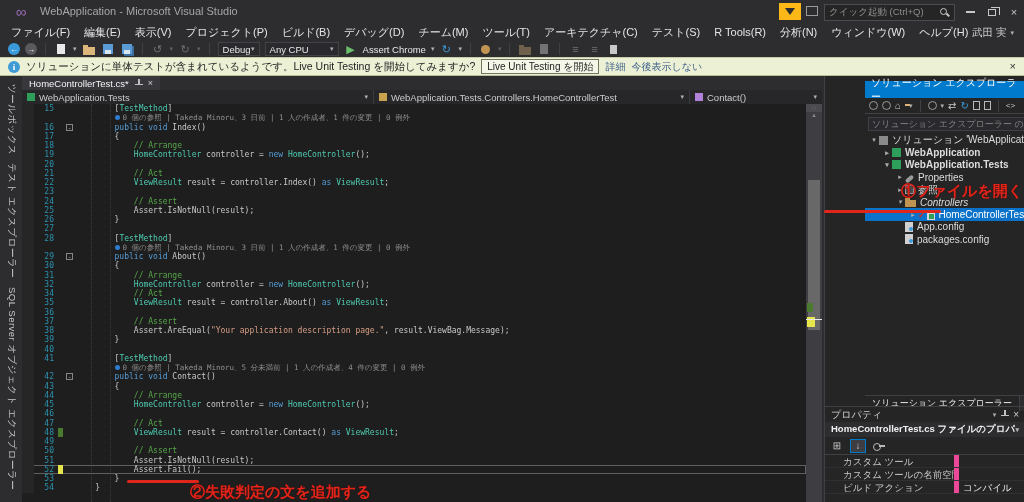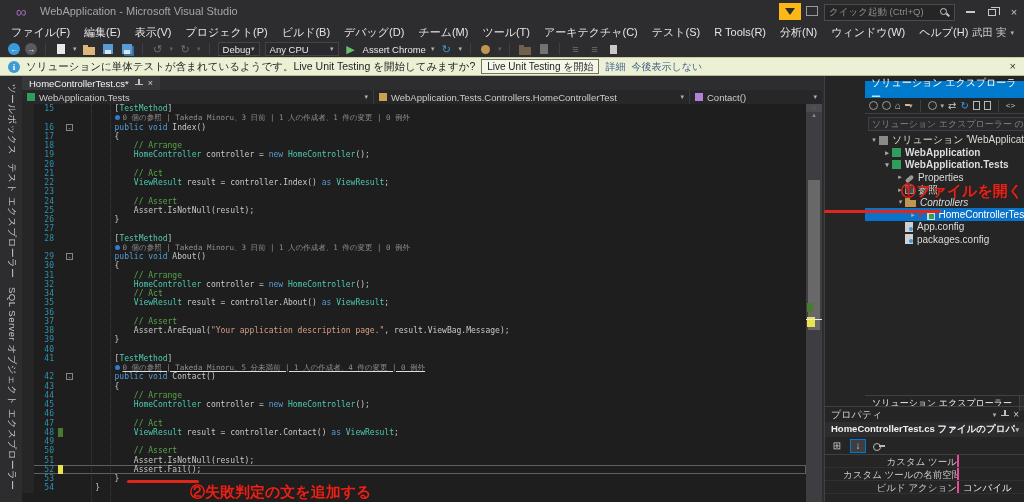--- a/index.html
+++ b/index.html
@@ -135,21 +135,21 @@
   #props-obj { position:absolute; left:0; top:15px; width:200px; height:15px; display:flex; align-items:center; padding:0 6px; font-size:9.5px; font-weight:bold; color:#F0F0F0; background:#2D2D30; }
   #props-obj .grow { flex:1; white-space:nowrap; overflow:hidden; }
   #props-toolbar { position:absolute; left:0; top:30px; width:200px; height:18px; display:flex; align-items:center; gap:5px; padding:0 4px; border-bottom:1px solid #3F3F46; }
   .pico { width:16px; height:14px; display:flex; align-items:center; justify-content:center; color:#C8C8C8; font-size:10px; }
   .pico.sel { border:1px solid #007ACC; background:#3E3E42; }
   .key-icon { width:12px; height:6px; position:relative; }
   .key-icon::before { content:""; position:absolute; left:0; top:0; width:6px; height:6px; border:1.5px solid #B8B8B8; border-radius:50%; }
   .key-icon::after { content:""; position:absolute; left:6px; top:2px; width:6px; height:2px; background:#B8B8B8; }
   #prop-grid { position:absolute; left:0; top:48px; width:200px; }
   .prow { display:flex; height:13px; border-bottom:1px solid #303034; font-size:9.5px; }
-  .pcell-l { width:134px; padding-left:18px; color:#C8C8C8; border-right:2px solid #ec4899; white-space:nowrap; overflow:hidden; line-height:13px;text-align:right; }
+  .pcell-l { width:134px; padding-left:18px; color:#C8C8C8; border-right:5px solid #ec4899; white-space:nowrap; overflow:hidden; line-height:13px; }
   .pcell-v { flex:1; color:#E8E8E8; padding-left:4px; line-height:13px; white-space:nowrap; overflow:hidden; }
 
   
   .red-ann { position:absolute; color:#E0251A; font-weight:bold; text-shadow:0 0 1px #5A0000; white-space:nowrap; z-index:50; }
   #ann-step1 { left:901px; top:182px; font-size:15px; }
   #ann-step2 { left:190px; top:483px; font-size:15px; }
   .red-line { position:absolute; background:#E0251A; border-radius:2px; z-index:50; }
   #ann-line1 { left:824px; top:210px; width:117px; height:3px; }
   #ann-line2 { left:127px; top:480px; width:72px; height:3px; }
 </style>
@@ -320,21 +320,21 @@
           <div class="code-row"><div class="m-bp"></div><div class="m-num">31</div><div class="m-chg"></div><div class="m-fold"></div><div class="m-code" style="padding-left: 57.84px;"><span class="cm">// Arrange</span></div></div>
           <div class="code-row"><div class="m-bp"></div><div class="m-num">32</div><div class="m-chg"></div><div class="m-fold"></div><div class="m-code" style="padding-left: 57.84px;"><span class="ty">HomeController</span><span class="pl"> controller = </span><span class="kw">new</span><span class="pl"> </span><span class="ty">HomeController</span><span class="pl">();</span></div></div>
           <div class="code-row"><div class="m-bp"></div><div class="m-num">34</div><div class="m-chg"></div><div class="m-fold"></div><div class="m-code" style="padding-left: 57.84px;"><span class="cm">// Act</span></div></div>
           <div class="code-row"><div class="m-bp"></div><div class="m-num">35</div><div class="m-chg"></div><div class="m-fold"></div><div class="m-code" style="padding-left: 57.84px;"><span class="ty">ViewResult</span><span class="pl"> result = controller.About() </span><span class="kw">as</span><span class="pl"> </span><span class="ty">ViewResult</span><span class="pl">;</span></div></div>
           <div class="code-row"><div class="m-bp"></div><div class="m-num">36</div><div class="m-chg"></div><div class="m-fold"></div><div class="m-code" style="padding-left: 0px;"></div></div>
           <div class="code-row"><div class="m-bp"></div><div class="m-num">37</div><div class="m-chg"></div><div class="m-fold"></div><div class="m-code" style="padding-left: 57.84px;"><span class="cm">// Assert</span></div></div>
           <div class="code-row"><div class="m-bp"></div><div class="m-num">38</div><div class="m-chg"></div><div class="m-fold"></div><div class="m-code" style="padding-left: 57.84px;"><span class="pl">Assert.AreEqual(</span><span class="st">"Your application description page."</span><span class="pl">, result.ViewBag.Message);</span></div></div>
           <div class="code-row"><div class="m-bp"></div><div class="m-num">39</div><div class="m-chg"></div><div class="m-fold"></div><div class="m-code" style="padding-left: 38.56px;"><span class="pl">}</span></div></div>
           <div class="code-row"><div class="m-bp"></div><div class="m-num">40</div><div class="m-chg"></div><div class="m-fold"></div><div class="m-code" style="padding-left: 0px;"></div></div>
           <div class="code-row"><div class="m-bp"></div><div class="m-num">41</div><div class="m-chg"></div><div class="m-fold"></div><div class="m-code" style="padding-left: 38.56px;"><span class="pl">[</span><span class="ty">TestMethod</span><span class="pl">]</span></div></div>
-          <div class="code-row"><div class="m-bp"></div><div class="m-num"></div><div class="m-chg"></div><div class="m-fold"></div><div class="m-code" style="padding-left: 38.56px; text-decoration: underline;"><span class="lensdot"></span><span class="lens">0 個の参照 | Takeda Minoru、5 分未満前 | 1 人の作成者、4 件の変更 | 0 例外</span></div></div>
+          <div class="code-row"><div class="m-bp"></div><div class="m-num"></div><div class="m-chg"></div><div class="m-fold"></div><div class="m-code" style="padding-left: 38.56px;"><span class="lensdot"></span><span class="lens">0 個の参照 | Takeda Minoru、5 分未満前 | 1 人の作成者、4 件の変更 | 0 例外</span></div></div>
           <div class="code-row"><div class="m-bp"></div><div class="m-num">42</div><div class="m-chg"></div><div class="m-fold"><div class="foldbox">-</div></div><div class="m-code" style="padding-left: 38.56px;"><span class="kw">public</span><span class="pl"> </span><span class="kw">void</span><span class="pl"> Contact()</span></div></div>
           <div class="code-row"><div class="m-bp"></div><div class="m-num">43</div><div class="m-chg"></div><div class="m-fold"></div><div class="m-code" style="padding-left: 38.56px;"><span class="pl">{</span></div></div>
           <div class="code-row"><div class="m-bp"></div><div class="m-num">44</div><div class="m-chg"></div><div class="m-fold"></div><div class="m-code" style="padding-left: 57.84px;"><span class="cm">// Arrange</span></div></div>
           <div class="code-row"><div class="m-bp"></div><div class="m-num">45</div><div class="m-chg"></div><div class="m-fold"></div><div class="m-code" style="padding-left: 57.84px;"><span class="ty">HomeController</span><span class="pl"> controller = </span><span class="kw">new</span><span class="pl"> </span><span class="ty">HomeController</span><span class="pl">();</span></div></div>
           <div class="code-row"><div class="m-bp"></div><div class="m-num">46</div><div class="m-chg"></div><div class="m-fold"></div><div class="m-code" style="padding-left: 0px;"></div></div>
           <div class="code-row"><div class="m-bp"></div><div class="m-num">47</div><div class="m-chg"></div><div class="m-fold"></div><div class="m-code" style="padding-left: 57.84px;"><span class="cm">// Act</span></div></div>
           <div class="code-row"><div class="m-bp"></div><div class="m-num">48</div><div class="m-chg chg-saved"></div><div class="m-fold"></div><div class="m-code" style="padding-left: 57.84px;"><span class="ty">ViewResult</span><span class="pl"> result = controller.Contact() </span><span class="kw">as</span><span class="pl"> </span><span class="ty">ViewResult</span><span class="pl">;</span></div></div>
           <div class="code-row"><div class="m-bp"></div><div class="m-num">49</div><div class="m-chg"></div><div class="m-fold"></div><div class="m-code" style="padding-left: 0px;"></div></div>
           <div class="code-row"><div class="m-bp"></div><div class="m-num">50</div><div class="m-chg"></div><div class="m-fold"></div><div class="m-code" style="padding-left: 57.84px;"><span class="cm">// Assert</span></div></div>
           <div class="code-row"><div class="m-bp"></div><div class="m-num">51</div><div class="m-chg"></div><div class="m-fold"></div><div class="m-code" style="padding-left: 57.84px;"><span class="pl">Assert.IsNotNull(result);</span></div></div>

